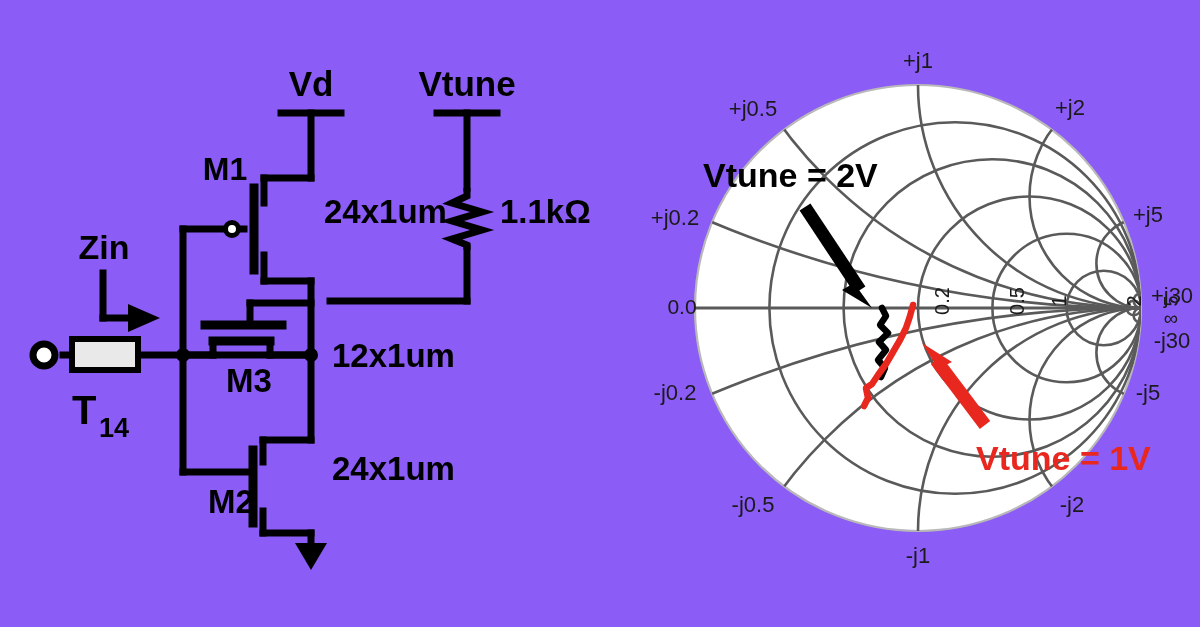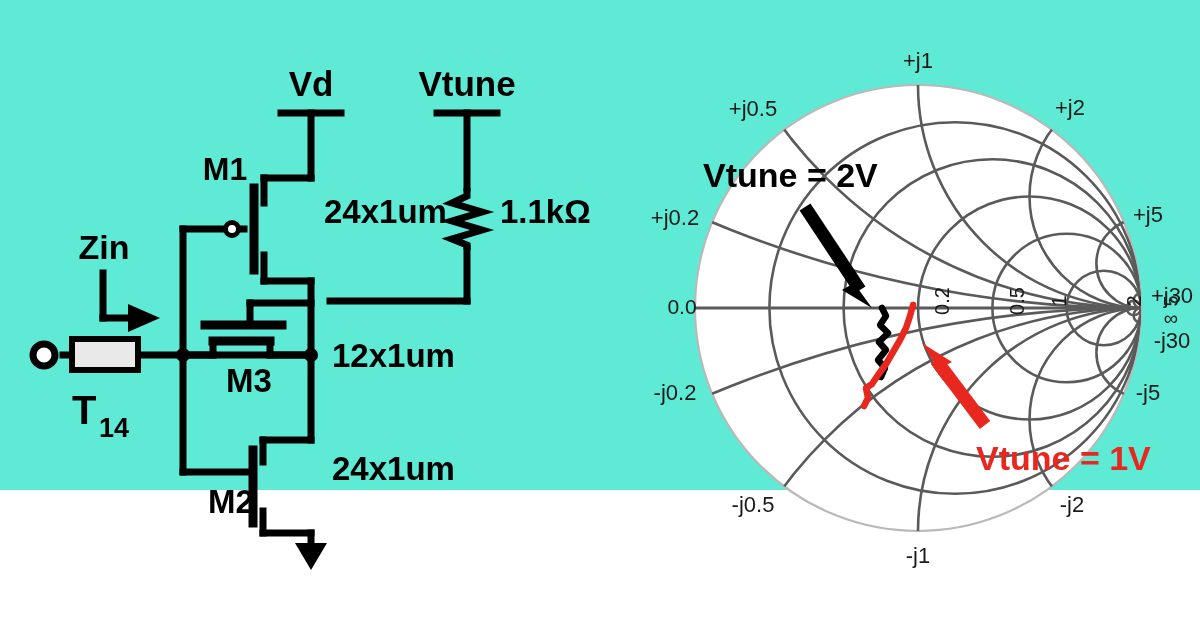--- a/index.html
+++ b/index.html
@@ -1,17 +1,17 @@
 <!DOCTYPE html>
 <html><head>
 <meta charset="utf-8">
 <style>
   html,body{margin:0;padding:0;background:#ffffff;}
   body{width:1200px;height:627px;overflow:hidden;font-family:"Liberation Sans",sans-serif;}
-  #root{position:relative;width:1200px;height:490px;background:#5eead4;}
+  #root{position:relative;width:1200px;height:627px;background:#8b5cf6;}
   .panel{position:absolute;top:0;height:627px;}
   #circuit-panel{left:0;width:620px;}
   #smith-panel{left:620px;width:580px;}
   svg{display:block;}
   .lbl{font-family:"Liberation Sans",sans-serif;font-weight:bold;fill:#000;}
   .sm-lbl{font-family:"Liberation Sans",sans-serif;fill:#1a1a1a;}
   .ann-black{font-family:"Liberation Sans",sans-serif;font-weight:bold;fill:#000;}
   .ann-red{font-family:"Liberation Sans",sans-serif;font-weight:bold;fill:#e8271f;}
 </style>
 </head>

